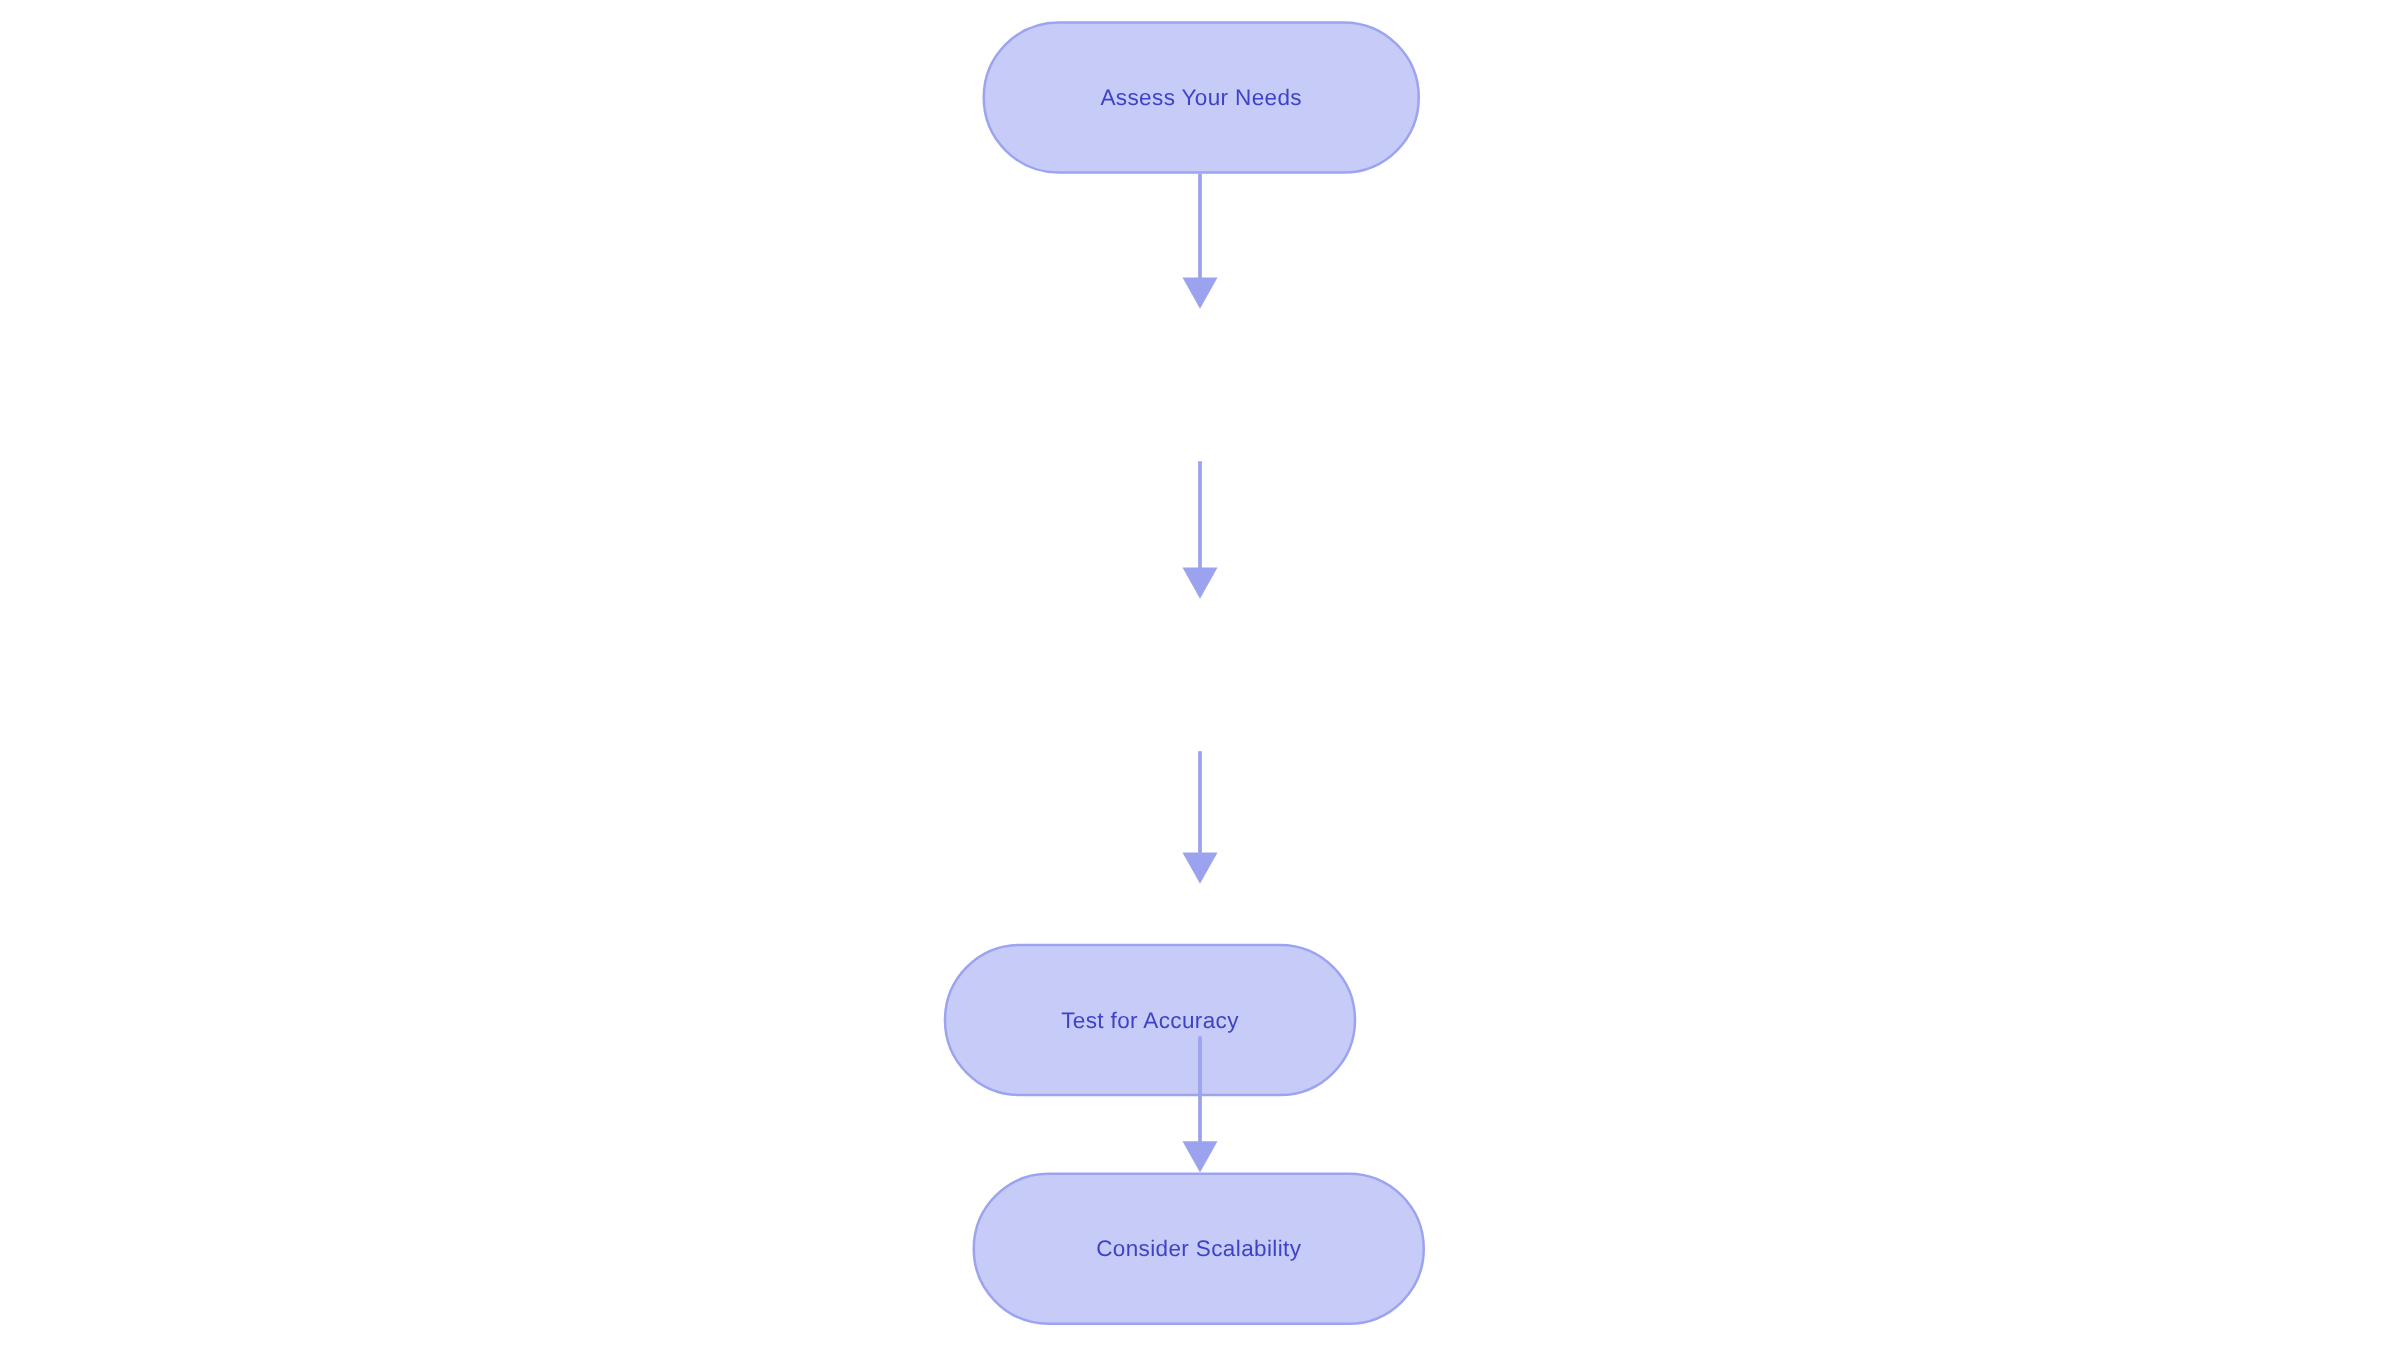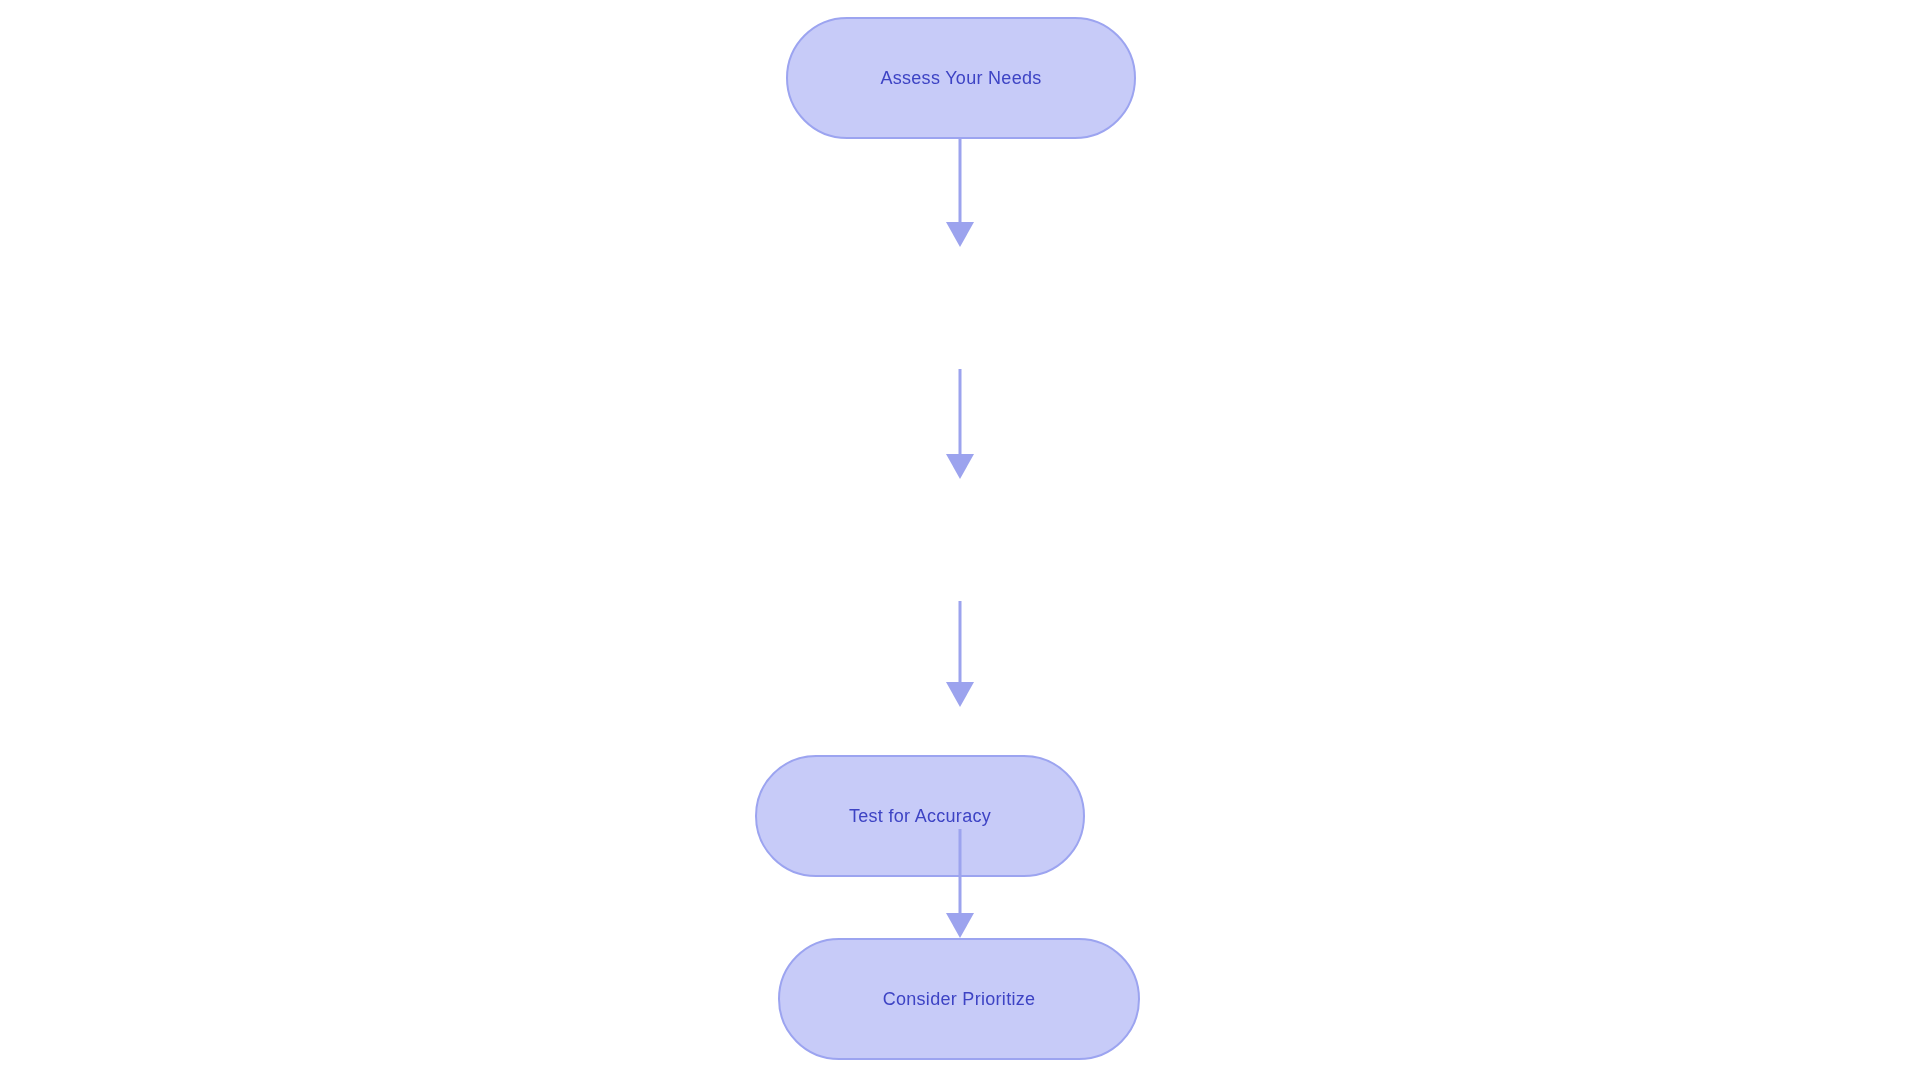--- a/index.html
+++ b/index.html
@@ -106,16 +106,16 @@
   <div class="node n4">
     <span class="node-label">Test for Accuracy</span>
   </div>
 
   <div class="arrow a4">
     <div class="shaft"></div>
     <div class="head"></div>
   </div>
 
   <div class="node n5">
-    <span class="node-label">Consider Prioritize</span>
+    <span class="node-label">Consider Scalability</span>
   </div>
 
 </div>
 
 </body></html>

